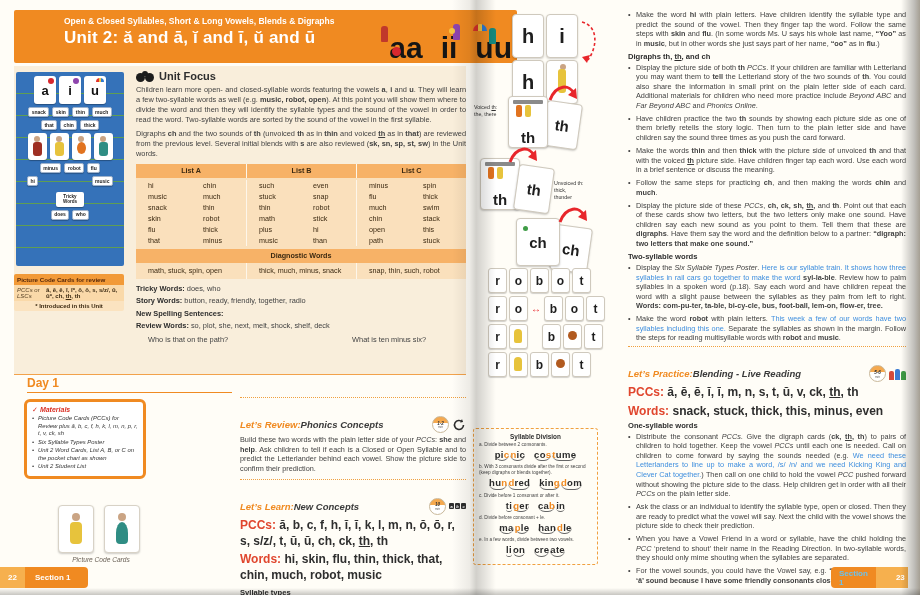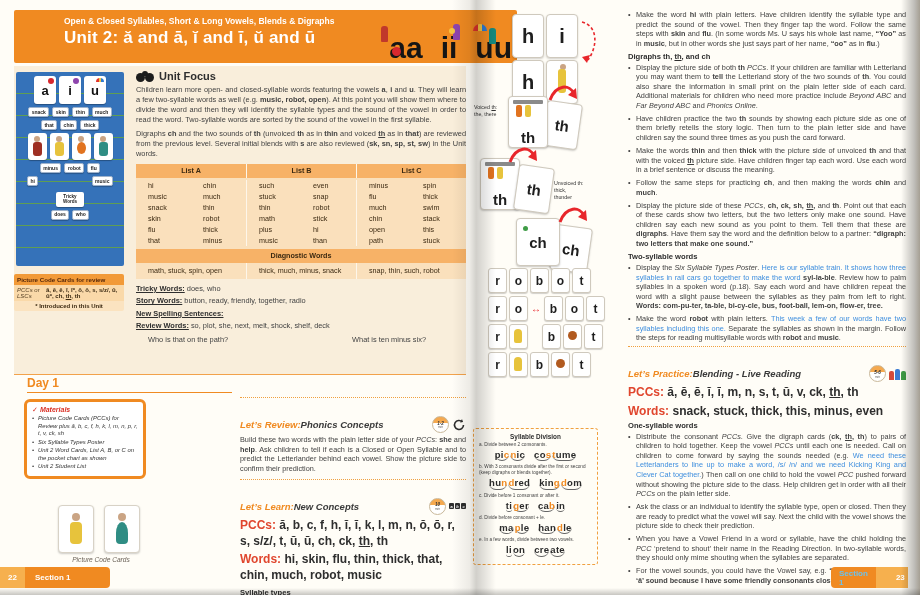--- a/index.html
+++ b/index.html
@@ -74,21 +74,21 @@
   #wtbl .hcell:first-child{border-left:none;}
   #wtbl .twords{display:grid;grid-template-columns:repeat(6,1fr);background:#fae0bc;padding:2px 0 3px 0;}
   .tr6{display:contents;}
   .tr6 .tc{padding:1px 2px 1px 12px;}
   .tr6 .tc:nth-child(3),.tr6 .tc:nth-child(5){border-left:1px solid #fdf6ea;}
   #wtbl .dhead{background:#f7b267;font-weight:bold;text-align:center;padding:2.5px 0;}
   #wtbl .drow{display:grid;grid-template-columns:repeat(3,1fr);background:#fae0bc;}
   #wtbl .dcell{padding:3px 6px 4px 12px;border-left:1px solid #fdf6ea;}
   #wtbl .dcell:first-child{border-left:none;}
   .wline{font-size:7.4px;margin:0 0 3.5px 0;color:#424242;}
-  .wline .wl{font-weight:bold;color:#2e2e2e;text-decoration:underline;}
+  .wline .wl{font-weight:bold;color:#2e2e2e;}
   #sents{display:flex;font-size:7.4px;color:#424242;padding:1px 40px 0 12px;justify-content:space-between;}
   
   #day1{left:27px;top:376px;font-size:12px;font-weight:bold;color:#f08a21;}
   #day1rule{left:27px;top:392px;width:205px;border-top:1.5px solid #f08a21;}
   #mat{left:24px;top:399px;width:122px;background:#fff;border:3px solid #f08a21;border-radius:6px;padding:4px 5px;box-sizing:border-box;}
   #mat .mt{color:#d93025;font-weight:bold;font-style:italic;font-size:7px;margin-bottom:1px;}
   #mat .mt .chk{margin-right:2px;}
   .mitem{font-size:5.9px;font-style:italic;line-height:1.28;color:#333;padding-left:6px;position:relative;margin-bottom:1px;}
   .mitem::before{content:"•";position:absolute;left:0;}
   #paircards{left:58px;top:505px;display:flex;gap:10px;}
@@ -114,21 +114,21 @@
   .body7{font-size:7.3px;line-height:1.32;text-align:justify;color:#424242;}
   .pccline{font-size:12px;line-height:1.35;margin-top:2px;}
   .pccline .rl{color:#e0462e;font-weight:bold;}
   .pccline .pv{font-weight:bold;color:#2e2e2e;}
   .subhead{font-size:7.6px;font-weight:bold;color:#2e2e2e;margin:5px 0 2px 0;}
   .bullet{display:flex;font-size:7.3px;line-height:1.31;color:#424242;margin-bottom:3.5px;}
   .bullet::before{content:"•";width:8px;flex:none;}
   .bullet .btxt{flex:1;text-align:justify;}
   
   .foot{height:21px;display:flex;overflow:hidden;font-weight:bold;align-items:stretch;}
-  #footL{left:0;top:567px;width:110px;border-radius:0 4px 4px 0;}
+  #footL{left:0;top:567px;width:88px;border-radius:0 4px 4px 0;}
   #footL .pg{background:#f6b04e;color:#fff;display:flex;align-items:center;padding:0 8px;font-size:8px;}
   #footL .sec{background:#f08a21;color:#fff;display:flex;align-items:center;padding:0 10px;font-size:8px;flex:1;}
   #footR{left:831px;top:567px;width:77px;border-radius:4px 0 0 4px;}
   #footR .sec{background:#f08a21;color:#6ec0e8;display:flex;align-items:center;padding:0 8px;font-size:8px;flex:1;}
   #footR .pg{background:#f6b04e;color:#fff;display:flex;align-items:center;padding:0 20px;font-size:8px;}
   
   .bigcard{position:absolute;width:30px;height:42px;background:#fff;border:1px solid #cfc9bd;border-radius:4px;
     display:flex;align-items:center;justify-content:center;font-size:20px;font-weight:bold;color:#1e1e1e;box-shadow:0 1px 2px rgba(0,0,0,.18);}
   .ipic .ib{position:absolute;left:11px;top:8px;width:8px;height:24px;background:#e7c33c;border-radius:3px;}
   .ipic .ih{position:absolute;left:12.5px;top:3px;width:6px;height:6px;border-radius:50%;background:#caa484;}

